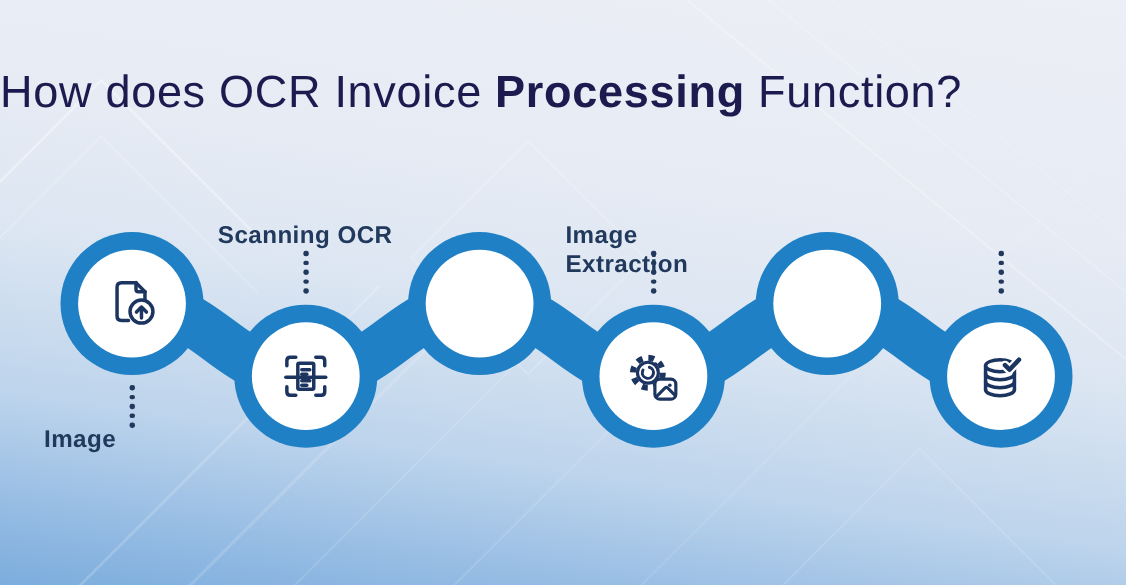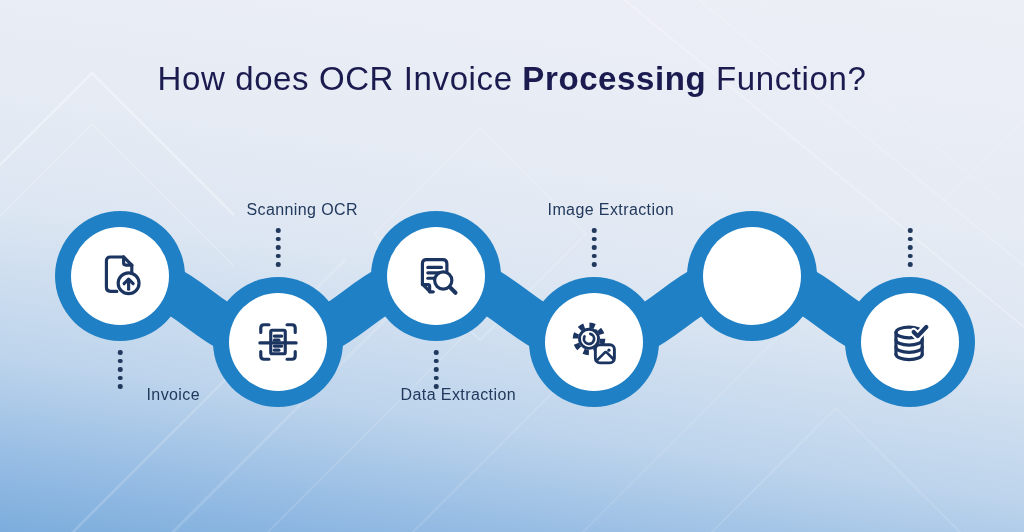--- a/index.html
+++ b/index.html
@@ -13,33 +13,33 @@
   body{font-family:"Liberation Sans", sans-serif;}
   .canvas{
     position:relative;
     width:1024px;height:532px;
     overflow:hidden;
     background:linear-gradient(188deg,#edeff6 0%,#e6ebf4 34%,#dce6f2 52%,#bdd4ec 74%,#8fb8e2 92%,#7caddc 100%);
   }
   .decor{position:absolute;inset:0;z-index:0;}
   .title{
     position:absolute;top:60px;left:0;right:0;z-index:3;
-    margin:0;text-align:center;
-    font-size:33px;font-weight:400;letter-spacing:0.6px;
+    margin:0;
+    font-size:41px;font-weight:400;letter-spacing:0.6px;
     color:var(--title-navy);
   }
   .title strong{font-weight:700;}
   .chain{position:absolute;inset:0;z-index:1;}
   .chain-link{fill:none;stroke:var(--chain-blue);stroke-width:45;stroke-linecap:round;}
   .node-outer{fill:var(--chain-blue);}
   .node-inner{fill:var(--node-fill);}
   .step{position:absolute;top:0;bottom:0;width:160px;z-index:2;}
   .step-label{
-    position:absolute;left:0;width:160px;text-align:right;
-    font-size:16px;font-weight:400;letter-spacing:0.4px;color:var(--label-navy);
+    position:absolute;left:0;width:160px;text-align:left;
+    font-size:22px;font-weight:700;letter-spacing:0.4px;color:var(--label-navy);
   }
   .step.top .step-label{top:386px;}
   .step.bottom .step-label{top:201px;}
   .dots{
     position:absolute;left:50%;transform:translateX(-50%);
     display:flex;flex-direction:column;gap:4px;align-items:center;
   }
   .step.top .dots{top:350px;}
   .step.bottom .dots{top:228px;}
   .dots span{width:4.5px;height:4.5px;border-radius:50%;background:var(--label-navy);}
@@ -106,21 +106,21 @@
         <path d="M36.5 40.5 l5 -5 5 5"></path>
       </g>
     </svg>
     <div class="dots">
         <span></span>
         <span></span>
         <span></span>
         <span></span>
         <span></span>
       </div>
-    <div class="step-label">Invoice</div>
+    <div class="step-label">Image</div>
   </div>
 
   <div class="step bottom" style="left:198px">
     <div class="step-label">Scanning OCR</div>
     <div class="dots">
         <span></span>
         <span></span>
         <span></span>
         <span></span>
         <span></span>
@@ -134,41 +134,20 @@
         <rect x="24" y="19" width="16" height="26" rx="1.5"></rect>
         <path d="M28 25.5 h8"></path>
           <path d="M28 30 h5"></path>
         <path d="M28 36.5 h8"></path>
           <path d="M28 41 h5"></path>
         <path d="M12 33 H52"></path>
       </g>
     </svg>
   </div>
 
-  <div class="step top" style="left:356px">
-    <svg class="icon" viewBox="0 0 64 64">
-      <g class="ig">
-        <path d="M44 29 V18.5 q0 -4.5 -4.5 -4.5 h-18 q-4.5 0 -4.5 4.5 V41 l8.5 8.5 h3.5"></path>
-        <path d="M17 41.5 h6 q2 0 2 2 v6"></path>
-        <path d="M23 22.5 h15"></path>
-          <path d="M23 28.5 h13"></path>
-          <path d="M23 34.5 h7"></path>
-        <circle class="fw" cx="40" cy="37" r="9.5"></circle>
-        <path d="M47 44 l6.5 6.5" stroke-width="4.5"></path>
-      </g>
-    </svg>
-    <div class="dots">
-        <span></span>
-        <span></span>
-        <span></span>
-        <span></span>
-        <span></span>
-      </div>
-    <div class="step-label">Data Extraction</div>
-  </div>
 
   <div class="step bottom" style="left:514px">
     <div class="step-label">Image Extraction</div>
     <div class="dots">
         <span></span>
         <span></span>
         <span></span>
         <span></span>
         <span></span>
       </div>

